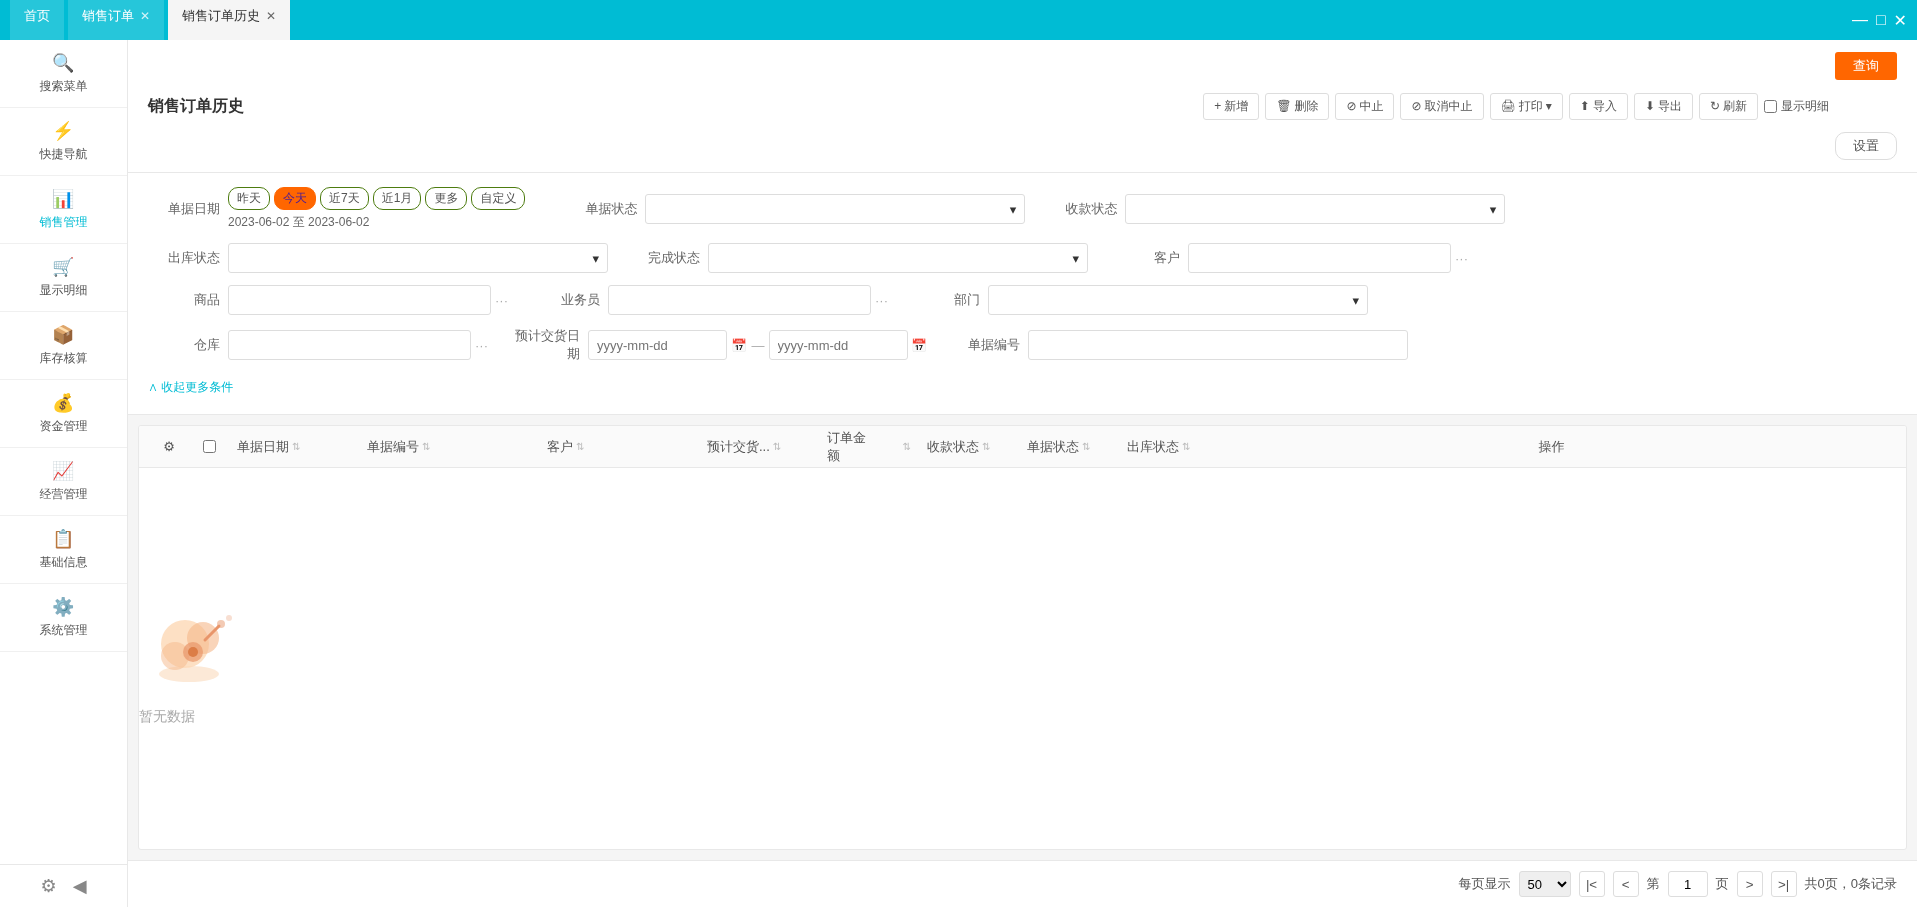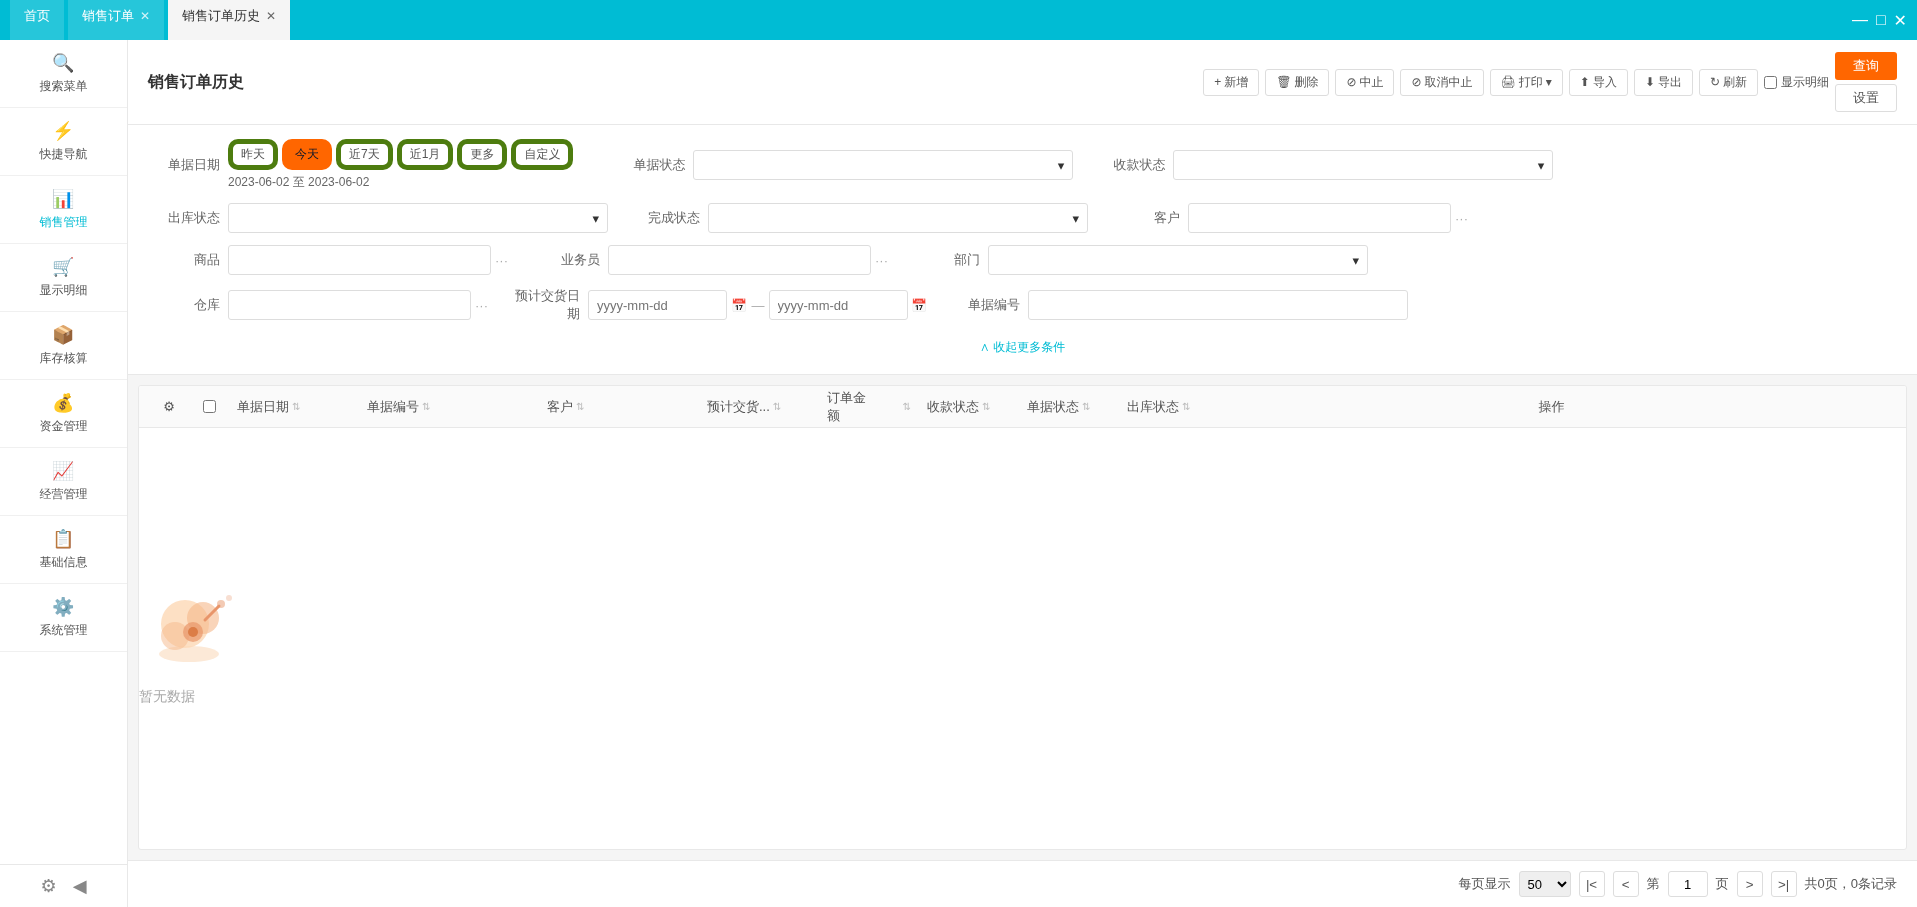--- a/index.html
+++ b/index.html
@@ -142,24 +142,25 @@
       border: none;
       border-radius: 3px;
       padding: 5px 18px;
       cursor: pointer;
       font-size: 13px;
     }
     .btn-setting {
       background: #fff;
       color: #555;
       border: 1px solid #ddd;
-      border-radius: 3px;
+      border-radius: 10px;
       padding: 4px 14px;
       cursor: pointer;
       font-size: 13px;
+      margin-top: 48px;
     }
     .display-toggle {
       display: flex;
       align-items: center;
       gap: 4px;
       font-size: 12px;
       color: #555;
     }
     .display-toggle input { cursor: pointer; }
 
@@ -230,35 +231,34 @@
       margin-top: 2px;
     }
     .date-quick-btns {
       display: flex;
       align-items: center;
       gap: 4px;
       margin-bottom: 2px;
     }
     .date-quick-btn {
       padding: 2px 8px;
-      border: 5px solid #4d7c0f;
+      border: 1px solid #4d7c0f;
       border-radius: 10px;
       font-size: 12px;
       cursor: pointer;
       color: #555;
       background: #fff;
     }
     .date-quick-btn.active {
       background: #ff6600;
-      color: #0f172a;
+      color: #4c1d95;
       border-color: #ff6600;
       font-family: Liberation Mono, monospace;
     }
     .collapse-bar {
-      text-align: center;
       color: #00bcd4;
       font-size: 12px;
       cursor: pointer;
       margin-top: 6px;
       padding: 4px 0;
     }
 
     .filter-date-col {
       display: flex;
       flex-direction: column;

